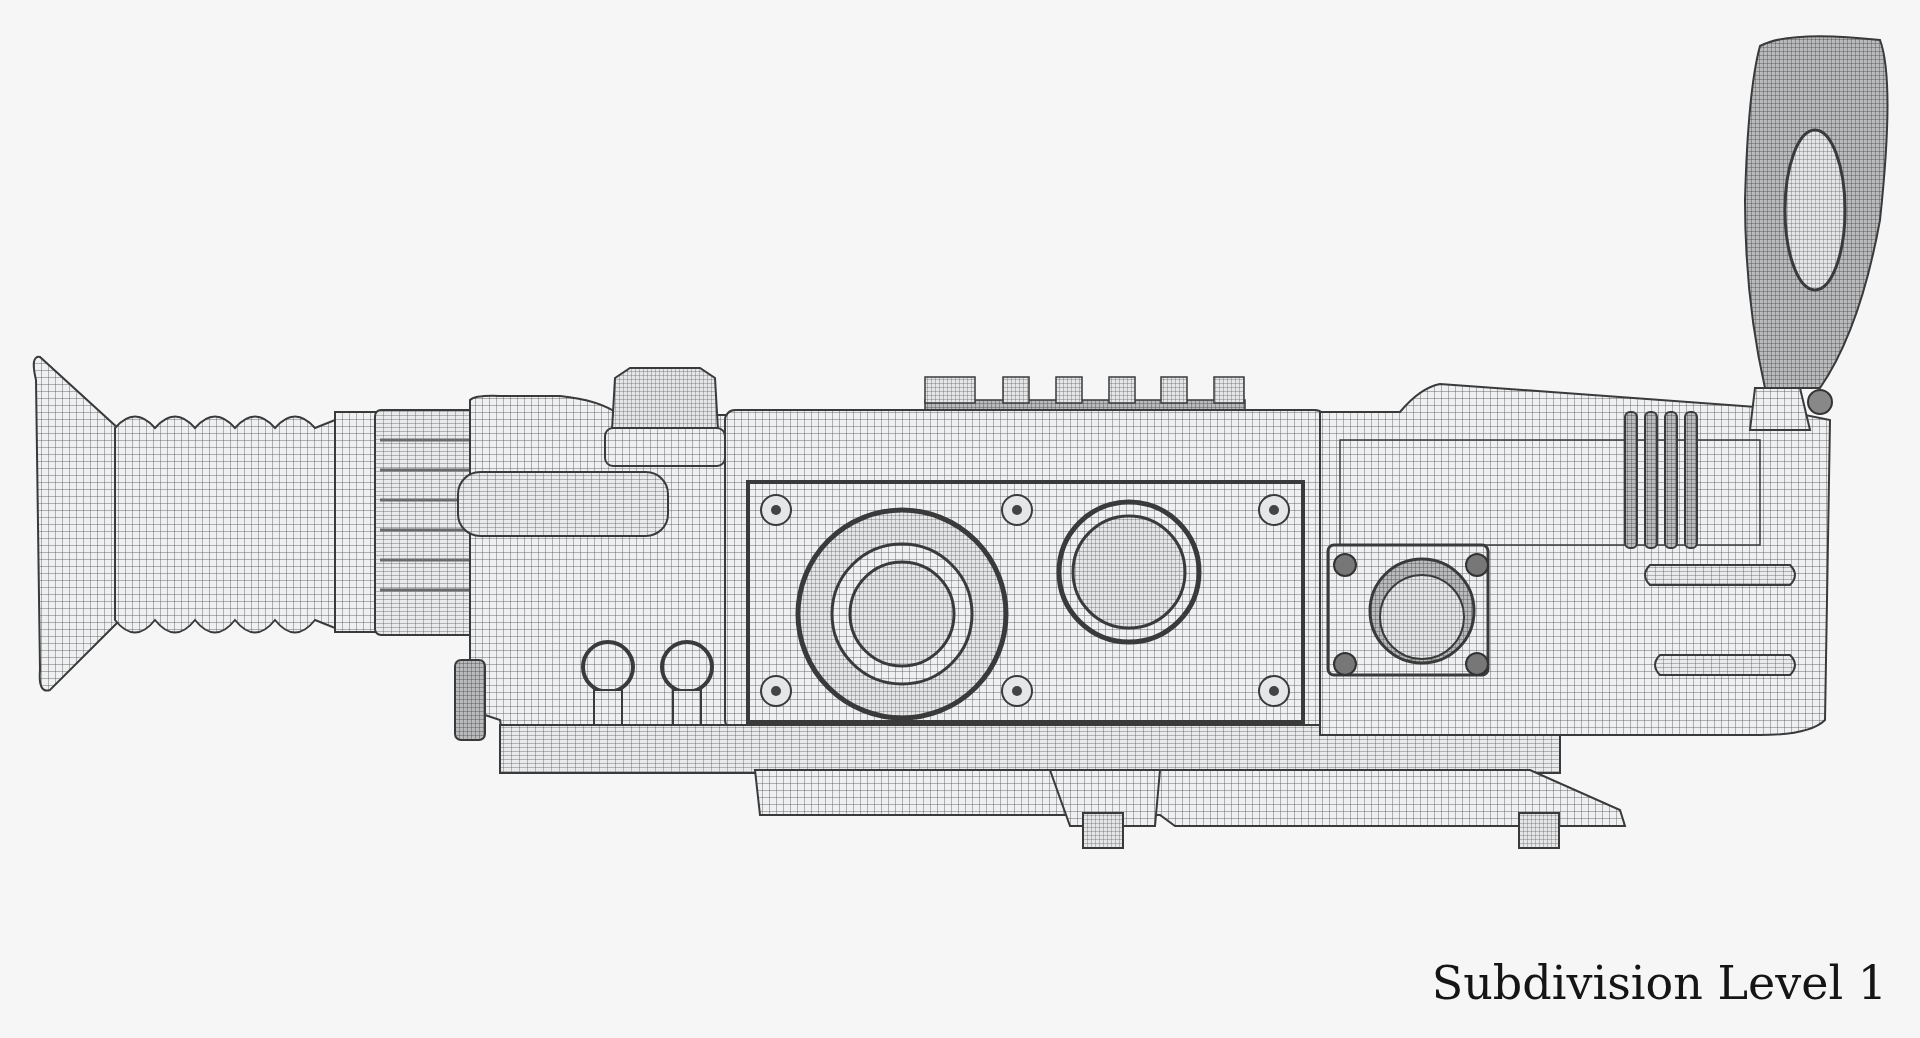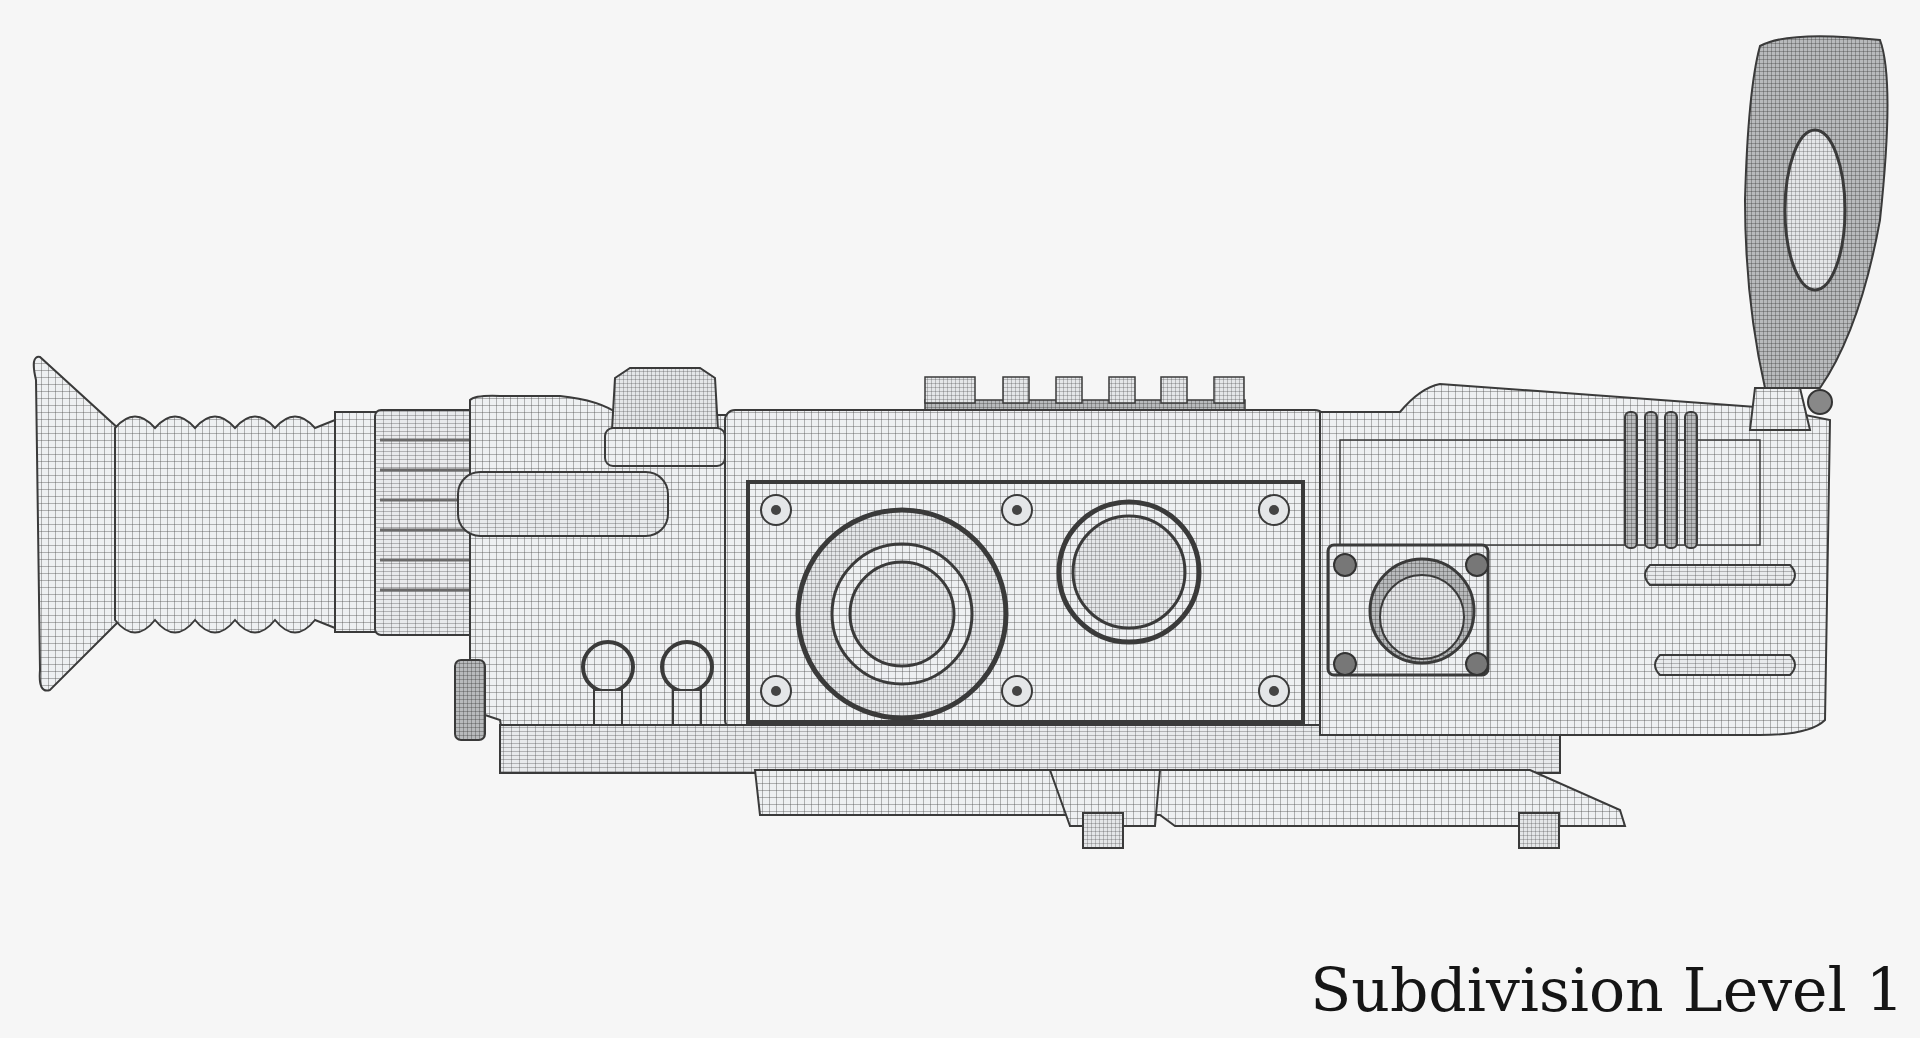--- a/index.html
+++ b/index.html
@@ -5,23 +5,23 @@
   html, body { margin: 0; padding: 0; }
   body {
     width: 1920px; height: 1038px; overflow: hidden;
     background: #f6f6f6;
     position: relative;
   }
   .render-area { position: absolute; left: 0; top: 0; width: 1920px; height: 1038px; }
   .render-area svg { display: block; }
   .caption {
     position: absolute;
-    right: 16px; top: 960px;
+    right: 33px; top: 960px;
     font-family: "DejaVu Serif", "Liberation Serif", serif;
-    font-size: 60px;
+    font-size: 46px;
     line-height: 1;
     color: #151515;
     letter-spacing: 0px;
     white-space: nowrap;
   }
 </style>
 </head>
 <body>
 
 <div class="render-area">

